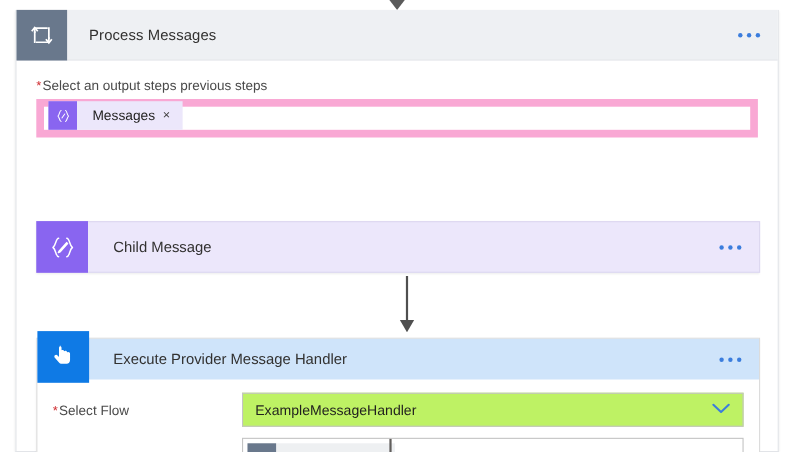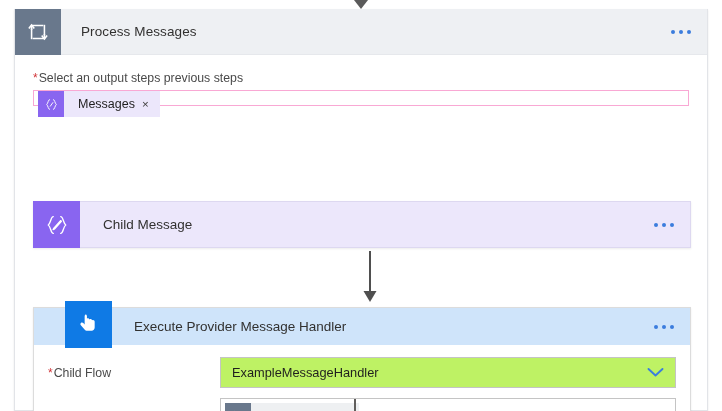--- a/index.html
+++ b/index.html
@@ -102,25 +102,25 @@
     white-space: nowrap;
   }
   .req-star {
     color: #d13438;
     font-size: 12px;
     margin-right: 1px;
   }
 
   
   .token-box {
-    height: 16px;
-    border: 1px solid #f9a8d4;
-    background: #ffffff;
-    display: flex;
-    align-items: flex-start;
+    height: 35px;
+    border: 7px solid #f9a8d4;
+    background: #ffffff;
+    display: flex;
+    align-items: flex-end;
     padding: 0;
     width: 100%;
   }
 
   .token {
     display: inline-flex;
     align-items: center;
     height: 26px;
     margin-left: 4px;
     background: #ece7fb;
@@ -198,21 +198,20 @@
     background: #ffffff;
     border: 1px solid #dcdcdc;
     box-shadow: 0 1px 2px rgba(0,0,0,0.08);
   }
   .exec-header {
     position: relative;
     height: 37px;
     background: #cfe4fa;
     display: flex;
     align-items: center;
-    padding-left: 31px;
   }
   .exec-icon-box {
     width: 47px;
     height: 47px;
     margin-top: -5px;
     background: #0f7ae5;
     display: flex;
     align-items: center;
     justify-content: center;
     flex: 0 0 47px;
@@ -366,21 +365,21 @@
             <i></i>
             <i></i>
             <i></i>
           </div>
         </div>
 
         <div class="exec-body">
 
           <div class="field-row">
             <div class="field-label">
-              <span class="req-star">*</span><span>Child Flow</span>
+              <span class="req-star">*</span><span>Select Flow</span>
             </div>
             <div class="dropdown">
               <span class="dd-value">ExampleMessageHandler</span>
               <span>
                 <svg width="19" height="12" viewBox="0 0 19 12" fill="none" stroke="#3b7ddd" stroke-width="1.9" stroke-linecap="round" stroke-linejoin="round">
                   <polyline points="2.5,3 9.5,9.5 16.5,3"></polyline>
                 </svg>
               </span>
             </div>
           </div>

